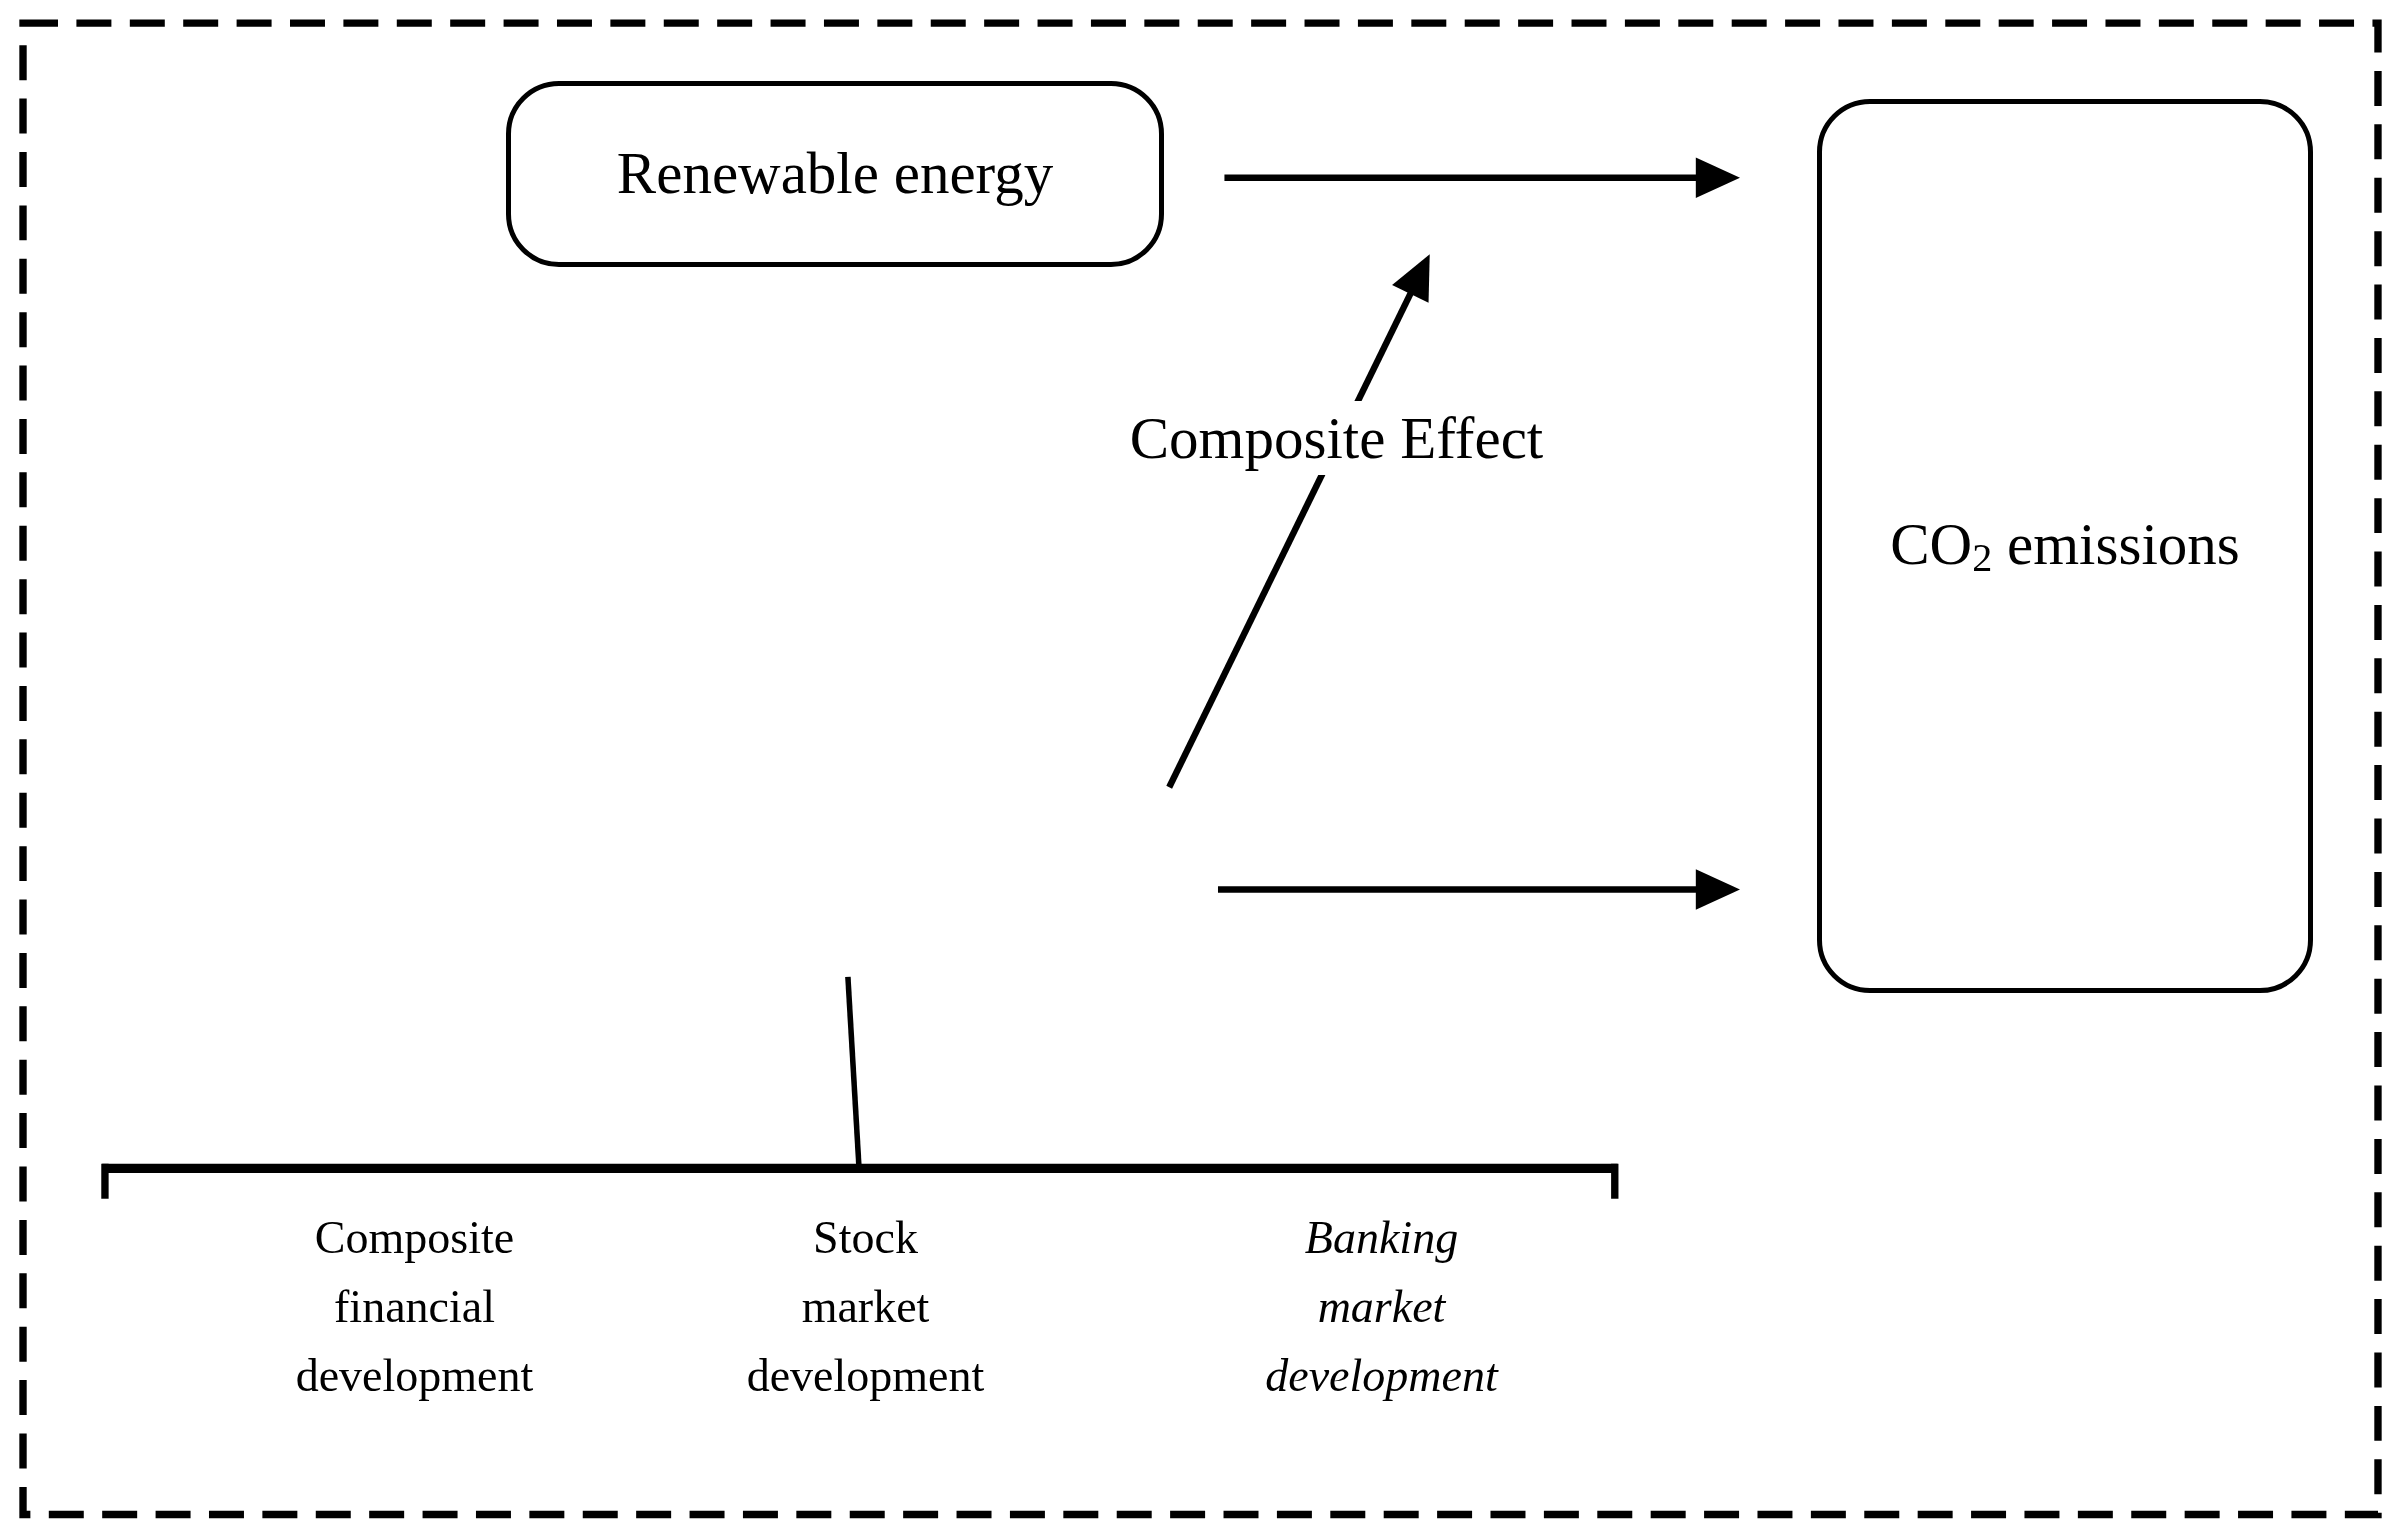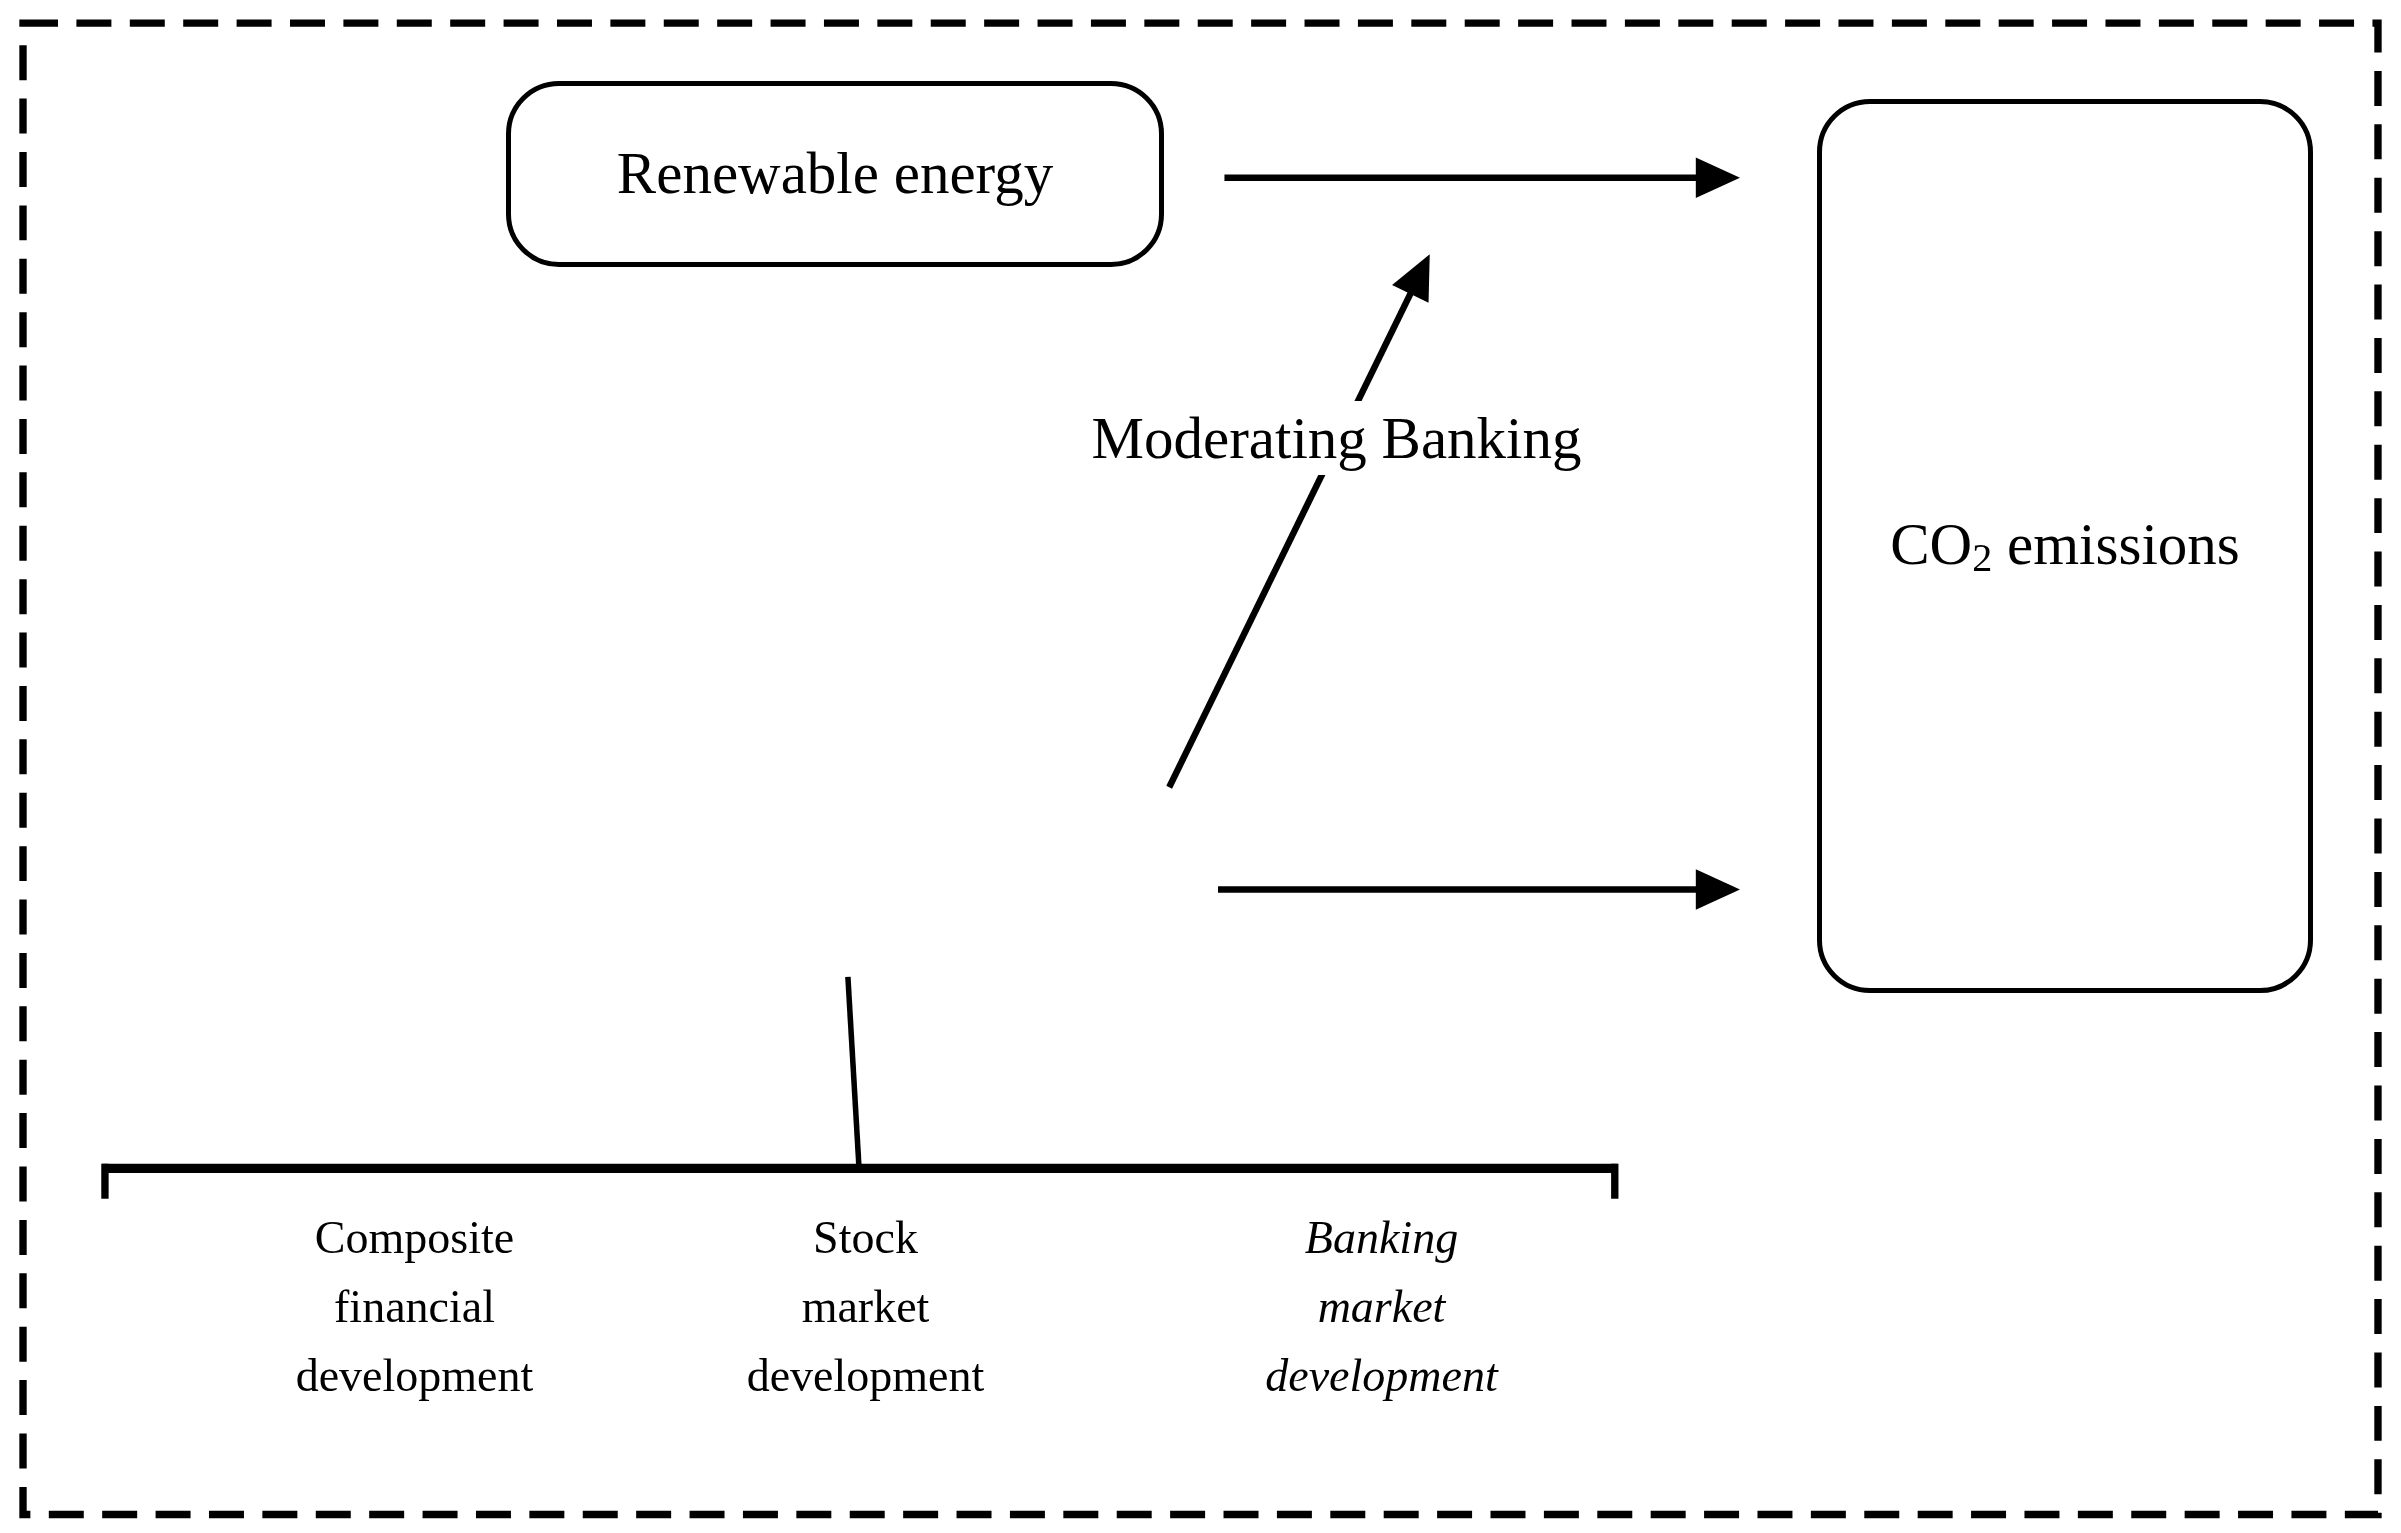--- a/index.html
+++ b/index.html
@@ -108,21 +108,21 @@
 
   <div class="node node-renewable">
     <span>Renewable energy</span>
   </div>
 
 
   <div class="node node-co2">
     <span><span>CO</span><span class="sub2">2</span><span> emissions</span></span>
   </div>
 
-  <div class="moderating-label">Moderating Banking</div>
+  <div class="moderating-label">Composite Effect</div>
 
   <div class="component-col col-0">
     <div>Composite</div>
     <div>financial</div>
     <div>development</div>
   </div>
 
   <div class="component-col col-1">
     <div>Stock</div>
     <div>market</div>

